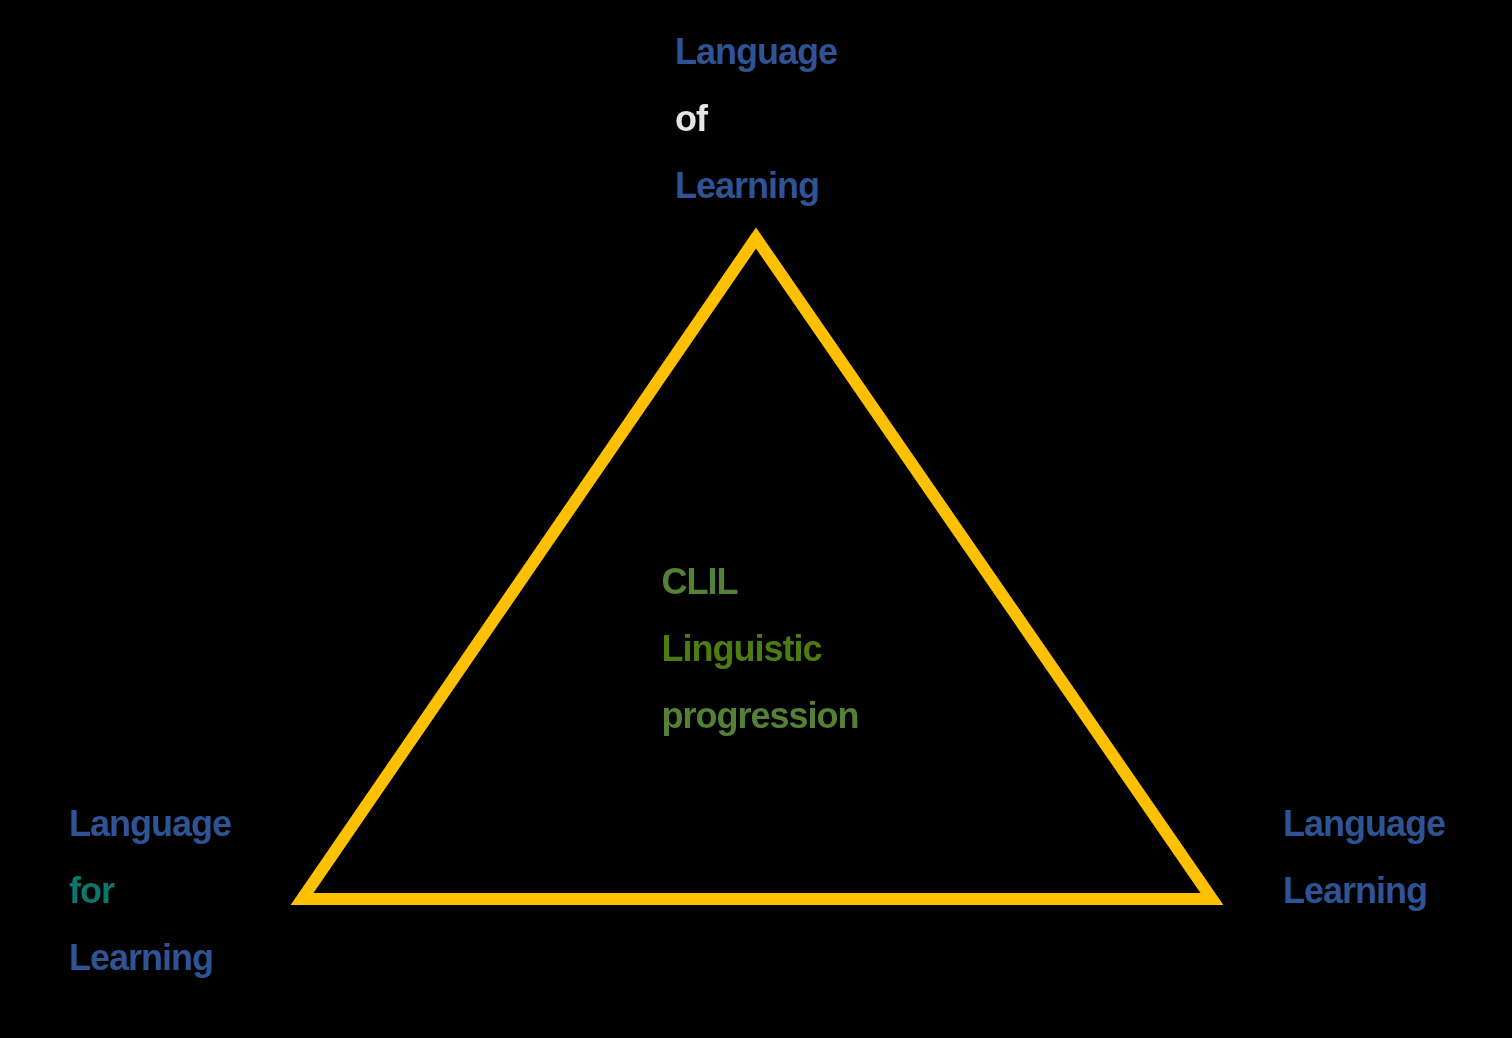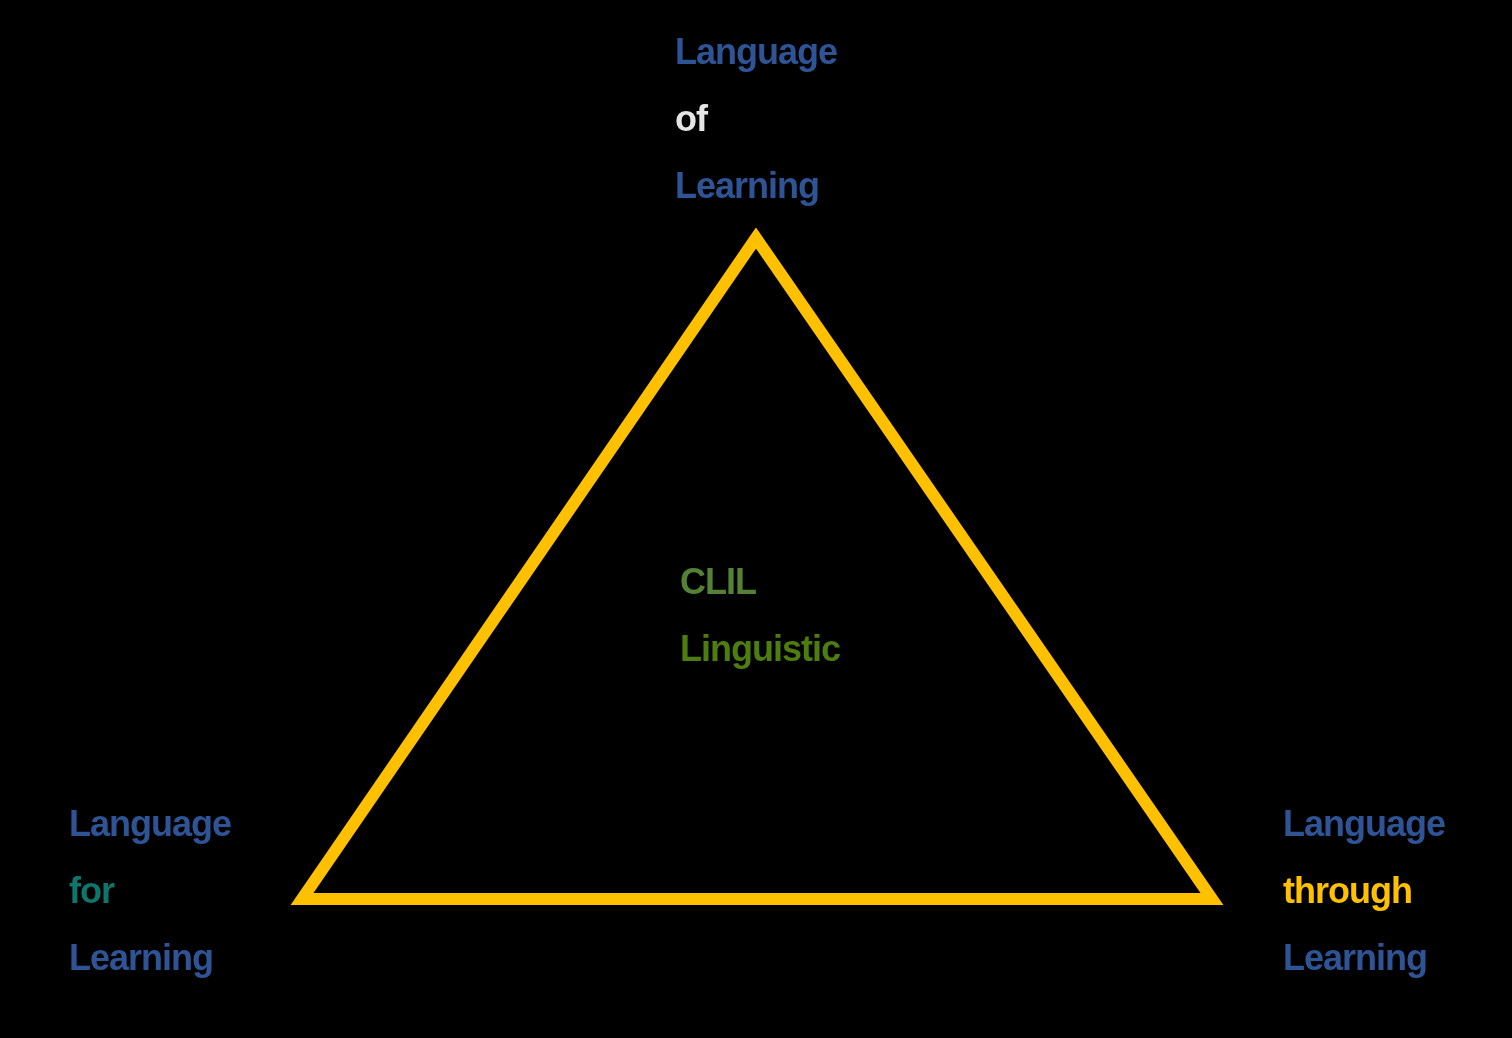--- a/index.html
+++ b/index.html
@@ -62,27 +62,27 @@
 
   <div class="label label-top">
     <div style="color: rgb(46, 84, 150);">Language</div>
     <div style="color: #e5e5e5;">of</div>
     <div style="color: rgb(46, 84, 150);">Learning</div>
   </div>
 
   <div class="label label-center">
     <div style="color: rgb(84, 129, 53);">CLIL</div>
     <div style="color: #4d7c0f;">Linguistic</div>
+    <div style="color: rgb(84, 129, 53);">progression</div>
   </div>
 
   <div class="label label-bl">
     <div style="color: rgb(46, 84, 150);">Language</div>
     <div style="color: #0f766e;">for</div>
     <div style="color: rgb(46, 84, 150);">Learning</div>
   </div>
 
   <div class="label label-br">
     <div style="color: rgb(46, 84, 150);">Language</div>
-    <div style="color: rgb(255, 192, 0);">through</div>
     <div style="color: rgb(46, 84, 150);">Learning</div>
   </div>
 
 </div>
 
 </body></html>

